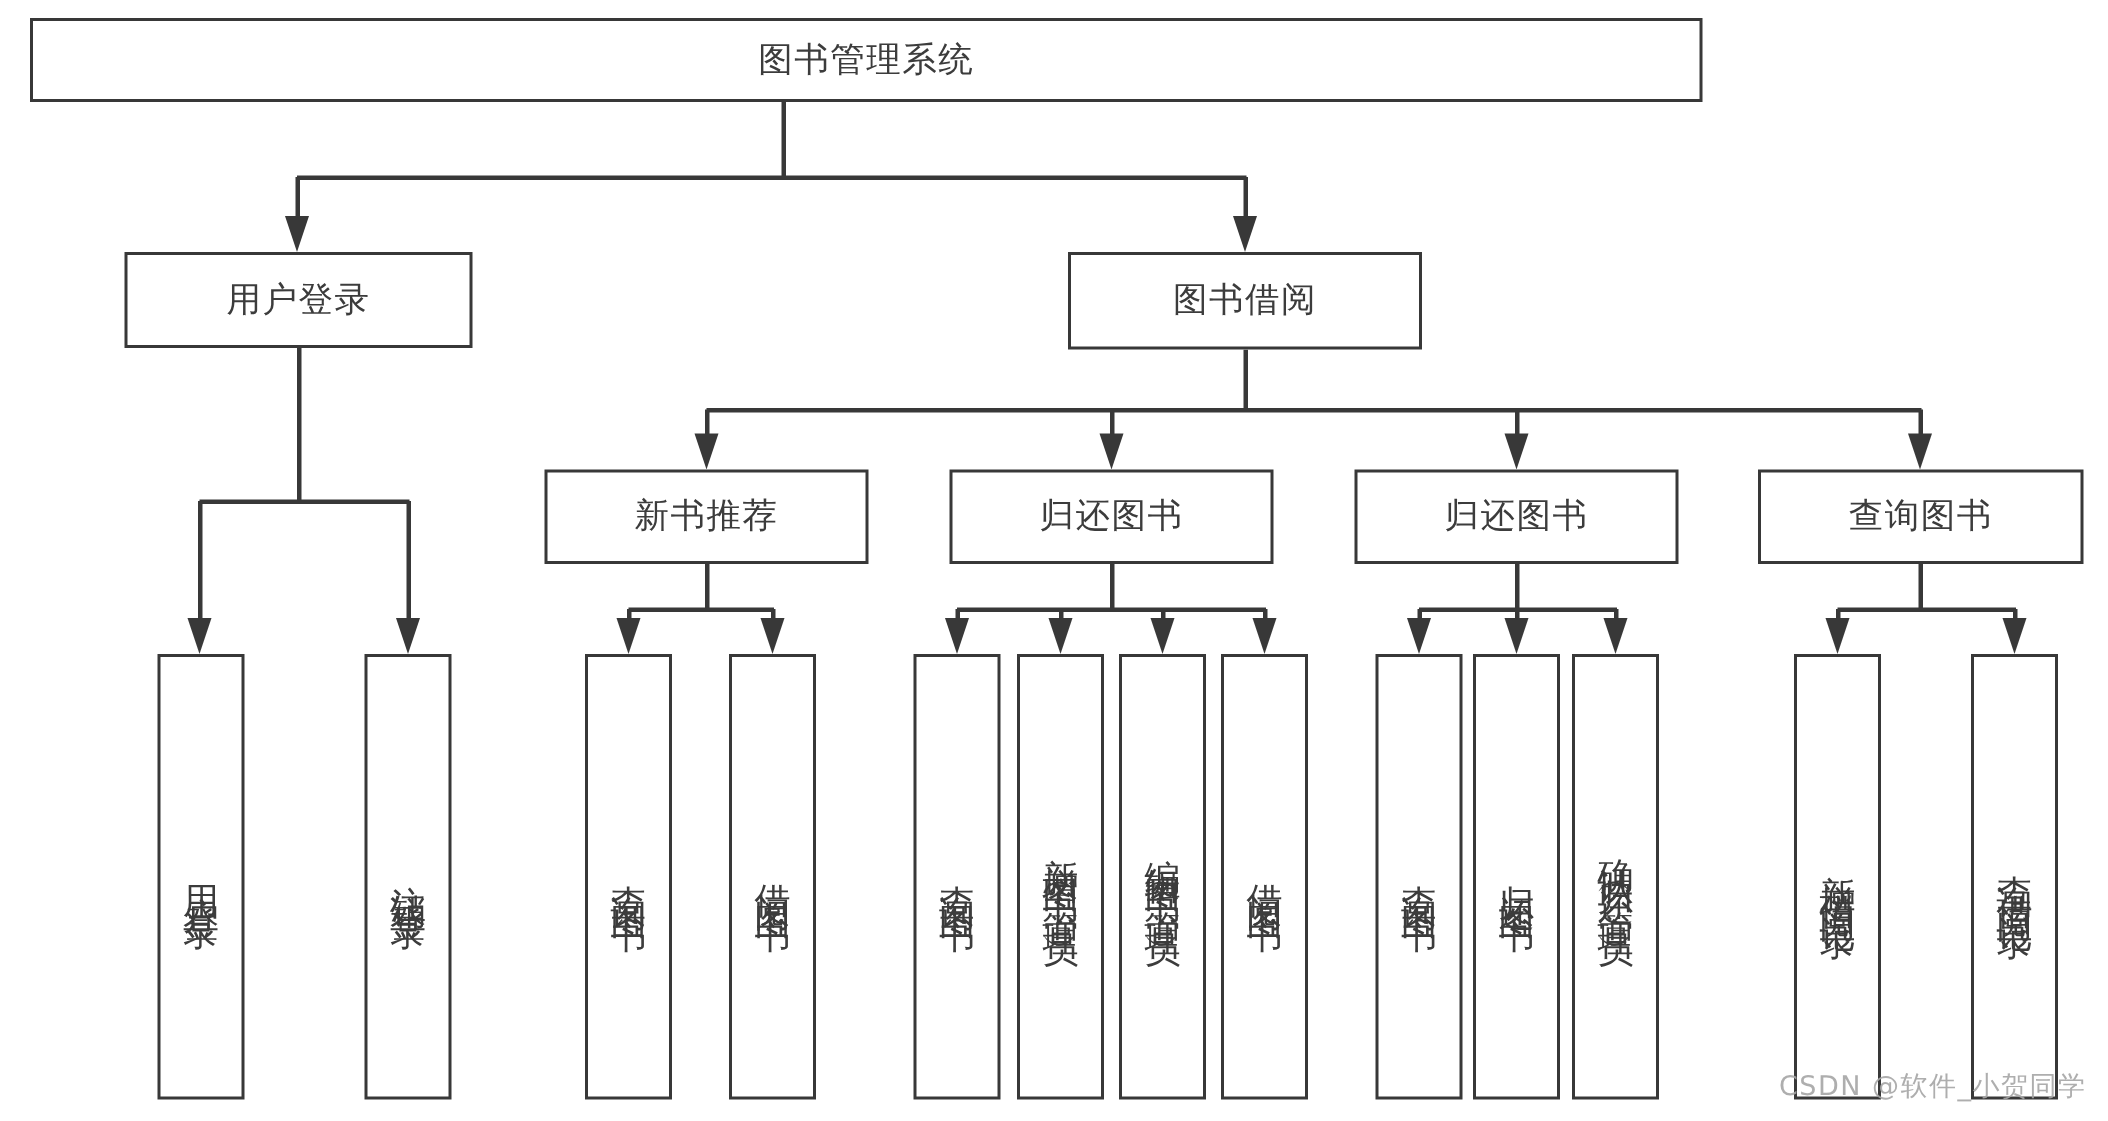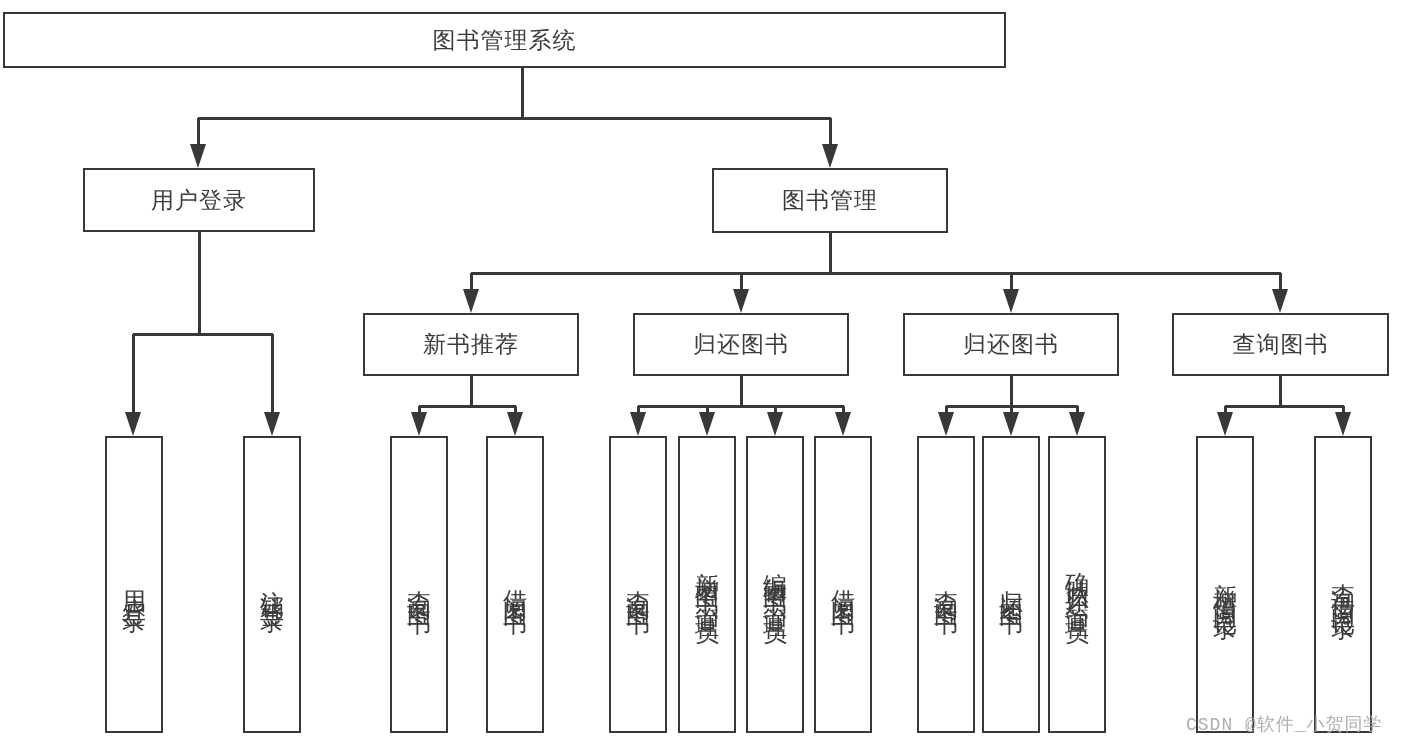--- a/index.html
+++ b/index.html
@@ -68,28 +68,28 @@
     color: rgba(165,165,165,0.9);
     white-space: nowrap;
     letter-spacing: 1px;
   }
 </style>
 </head>
 <body>
 
 <div id="diagram-canvas">
   <div id="nodes-layer">
-      <div class="node h" style="left: 3px; top: 12px; width: 1003px; height: 56px;">
+      <div class="node h" style="left: 20px; top: 12px; width: 1115px; height: 56px;">
         <span class="lbl">图书管理系统</span>
       </div>
       <div class="node h" style="left: 83px; top: 168px; width: 232px; height: 64px;">
         <span class="lbl">用户登录</span>
       </div>
       <div class="node h" style="left: 712px; top: 168px; width: 236px; height: 65px;">
-        <span class="lbl">图书管理</span>
+        <span class="lbl">图书借阅</span>
       </div>
       <div class="node h" style="left: 363px; top: 313px; width: 216px; height: 63px;">
         <span class="lbl">新书推荐</span>
       </div>
       <div class="node h" style="left: 633px; top: 313px; width: 216px; height: 63px;">
         <span class="lbl">归还图书</span>
       </div>
       <div class="node h" style="left: 903px; top: 313px; width: 216px; height: 63px;">
         <span class="lbl">归还图书</span>
       </div>
@@ -183,14 +183,14 @@
       <div class="arrow-head" style="left: 938px; top: 412px;"></div>
       <div class="arrow-shaft" style="left: 1009.5px; top: 406px; height: 10px;"></div>
       <div class="arrow-head" style="left: 1003px; top: 412px;"></div>
       <div class="arrow-shaft" style="left: 1075.5px; top: 406px; height: 10px;"></div>
       <div class="arrow-head" style="left: 1069px; top: 412px;"></div>
       <div class="arrow-shaft" style="left: 1223.5px; top: 406px; height: 10px;"></div>
       <div class="arrow-head" style="left: 1217px; top: 412px;"></div>
       <div class="arrow-shaft" style="left: 1341.5px; top: 406px; height: 10px;"></div>
       <div class="arrow-head" style="left: 1335px; top: 412px;"></div>
     </div>
-  <div id="watermark" style="left: 1186px; top: 712px; font-family: Liberation Mono, monospace;">CSDN @软件_小贺同学</div>
+  <div id="watermark" style="left: 1186px; top: 712px;">CSDN @软件_小贺同学</div>
 </div>
 
 </body></html>

